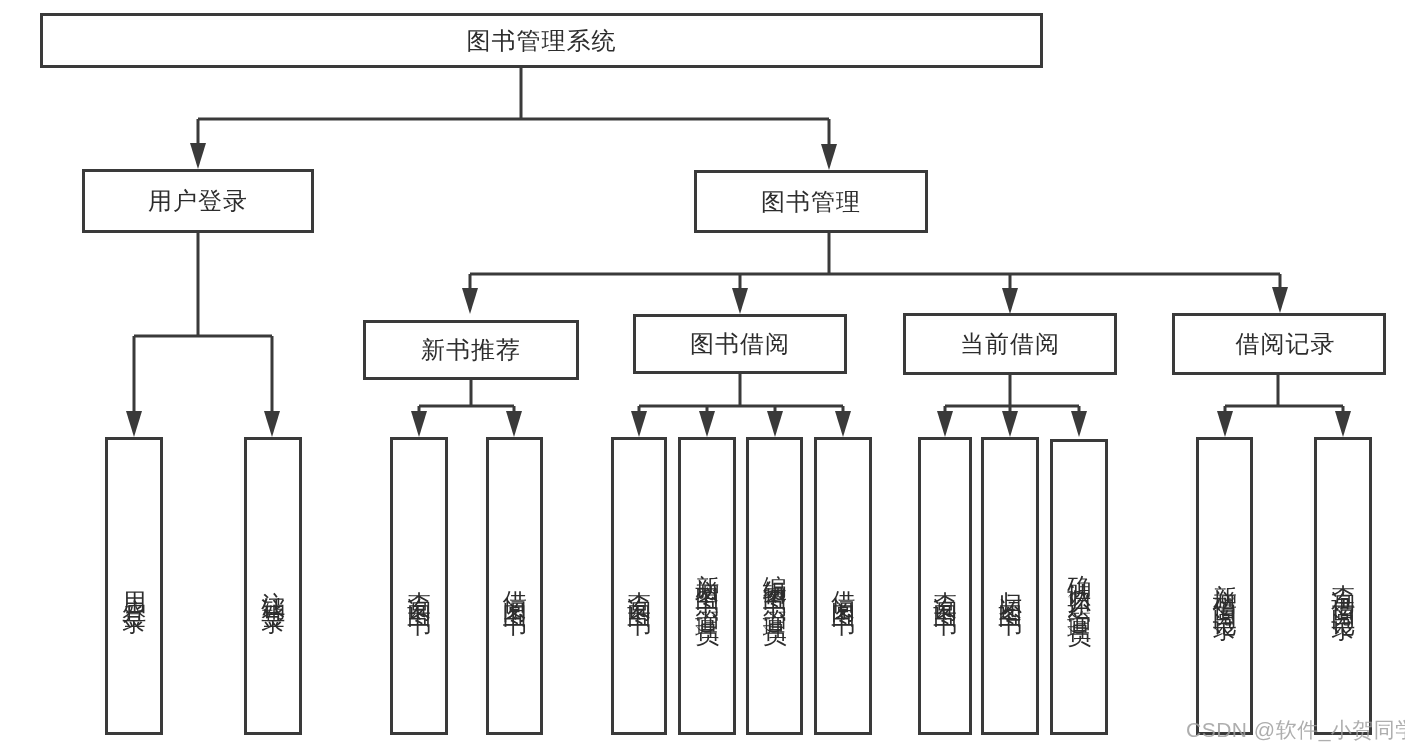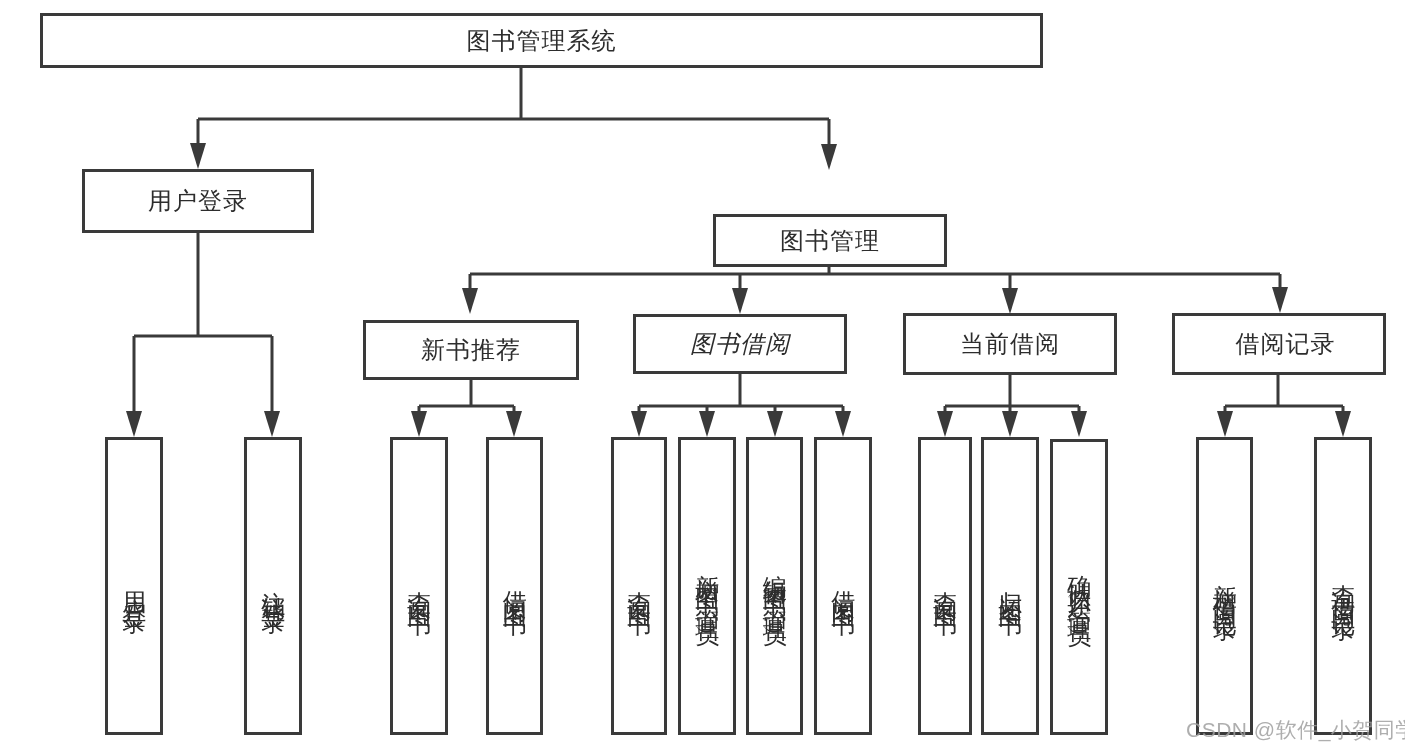--- a/index.html
+++ b/index.html
@@ -116,24 +116,24 @@
     <g>
       <path d="M1278,375 V406 M1225,406 H1343 M1225,406 V415 M1343,406 V415"></path>
       <polygon points="1217,411 1233,411 1225,437"></polygon>
       <polygon points="1335,411 1351,411 1343,437"></polygon>
     </g>
   </svg>
 
   <div class="node hbox" style="left:20px; top:13px; width:1003px; height:55px;margin-left:20px;">图书管理系统</div>
 
   <div class="node hbox" style="left:82px; top:169px; width:232px; height:64px;">用户登录</div>
-  <div class="node hbox" style="left:713px; top:170px; width:234px; height:53px;margin-top:44px;">图书管理</div>
+  <div class="node hbox" style="left:694px; top:170px; width:234px; height:63px;">图书管理</div>
 
   <div class="node hbox" style="left:363px; top:320px; width:216px; height:60px;">新书推荐</div>
-  <div class="node hbox" style="left:633px; top:314px; width:214px; height:60px;font-style:italic;">图书借阅</div>
+  <div class="node hbox" style="left:633px; top:314px; width:214px; height:60px;">图书借阅</div>
   <div class="node hbox" style="left:903px; top:313px; width:214px; height:62px;">当前借阅</div>
   <div class="node hbox" style="left:1172px; top:313px; width:214px; height:62px;padding-left:13px;">借阅记录</div>
 
   <div class="node vbox" style="left:105px; top:437px; width:58px; height:298px;">
     <span>用户登录</span>
   </div>
   <div class="node vbox" style="left:244px; top:437px; width:58px; height:298px;">
     <span>注销登录</span>
   </div>
 

